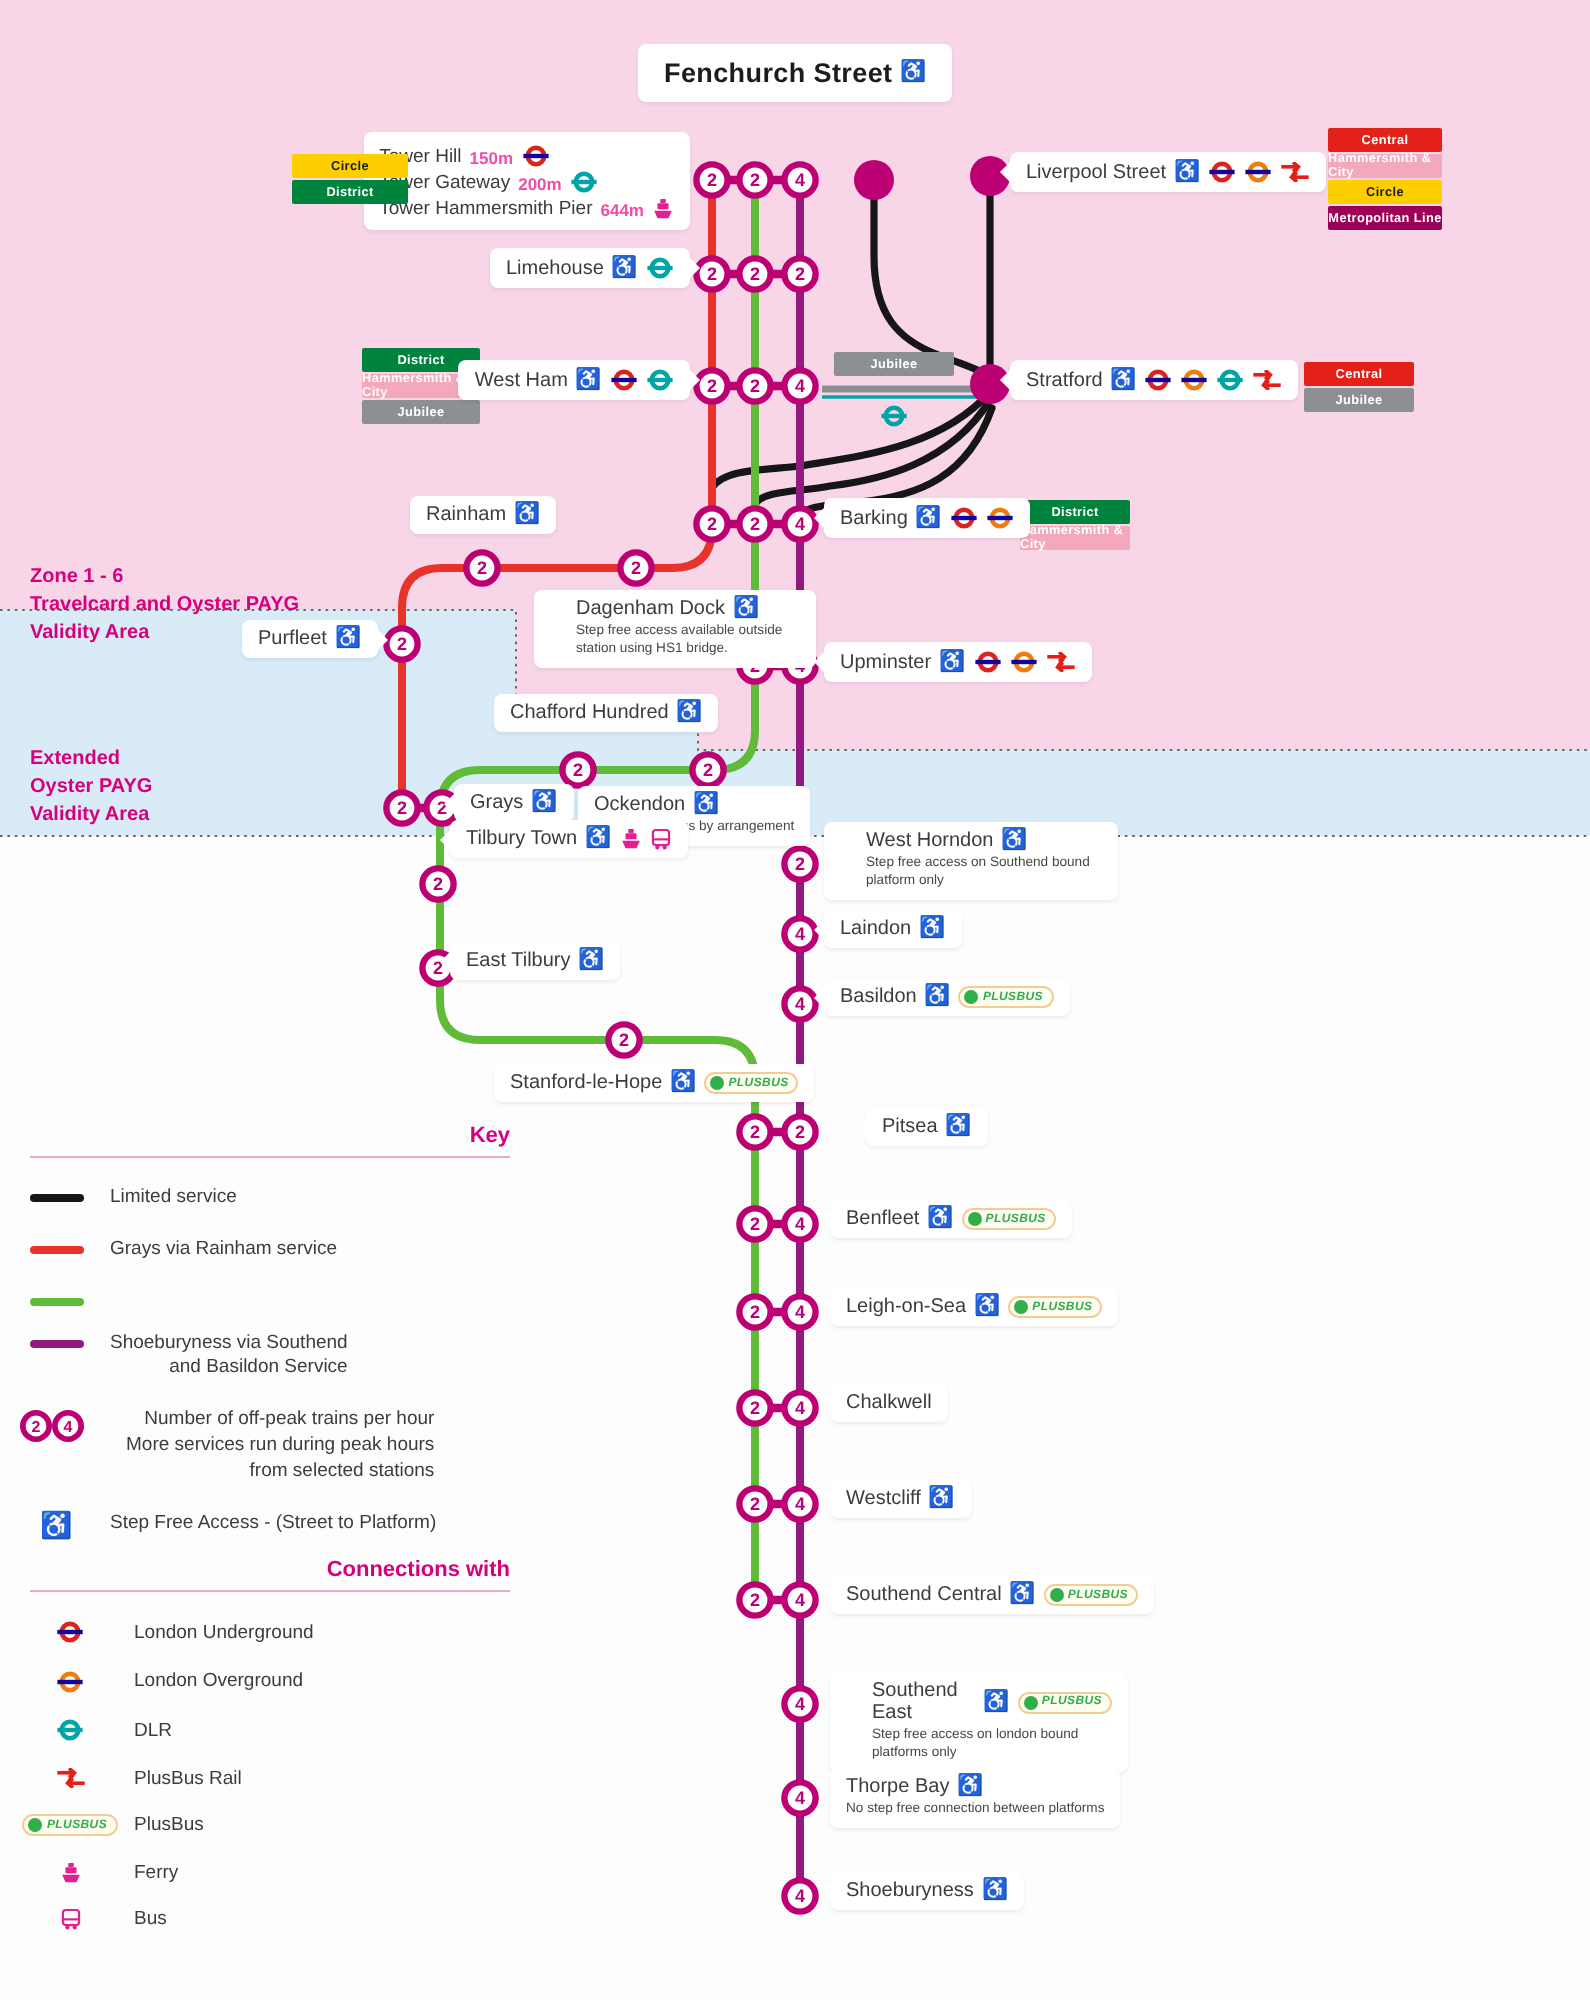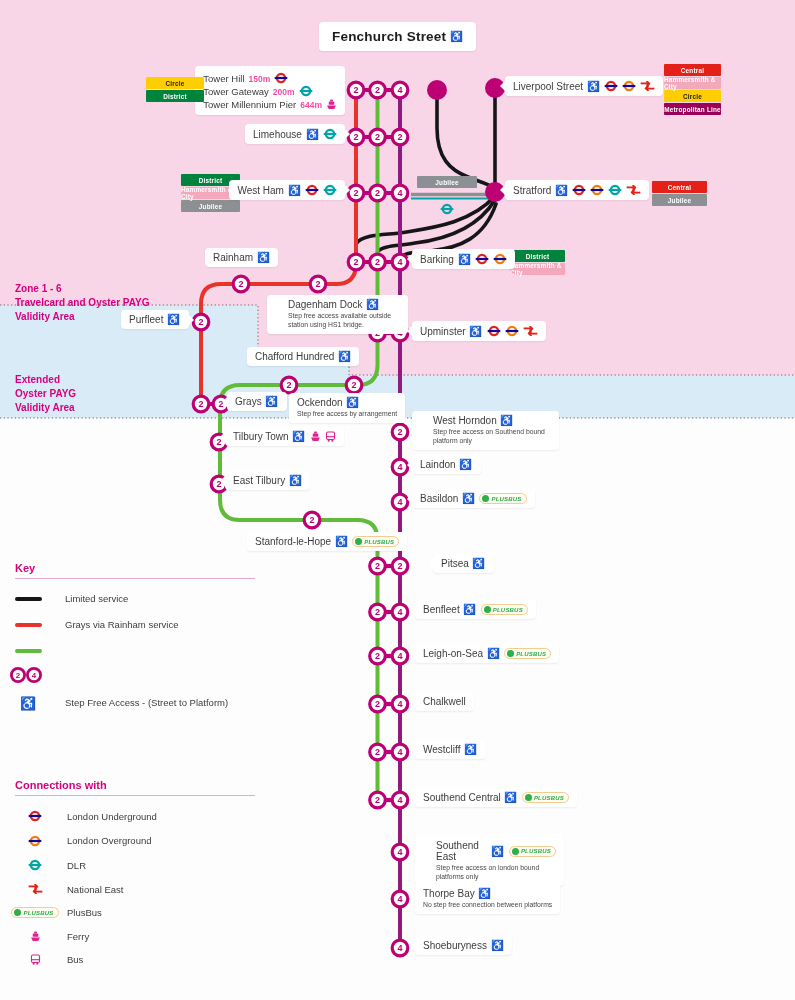--- a/index.html
+++ b/index.html
@@ -22,24 +22,24 @@
   .rnd{display:inline-block;}
   .plusbus{display:inline-flex;align-items:center;gap:2px;border:1px solid #f2cd92;background:#fffdf2;
      border-radius:7px;padding:1px 4px 1px 2px;}
   .pb-dot{width:7px;height:7px;border-radius:50%;background:#2fae4a;display:inline-block;}
   .pb-txt{font-size:6px;font-weight:bold;font-style:italic;color:#2fae4a;letter-spacing:.2px;}
   .zlabel{position:absolute;z-index:2;color:#d6007e;font-weight:bold;font-size:10px;line-height:1.38;}
   .zlabel span{display:block;}
   .badge-group{position:absolute;z-index:3;}
   .badge{height:12px;display:flex;align-items:center;justify-content:center;font-size:6.4px;
      font-weight:bold;margin-bottom:1px;border-radius:1px;letter-spacing:.2px;}
-  .panel{position:absolute;z-index:2;width:240px;}
+  .panel{position:absolute;z-index:2;width:240px;text-align:right;}
   .phead{color:#d6007e;font-weight:bold;font-size:11px;margin-bottom:4px;}
   .pline{border:none;border-top:1px solid #eaa9ce;margin:0 0 14px 0;}
-  .krow{display:flex;align-items:flex-start;gap:23px;margin-bottom:13px;font-size:9.5px;color:#3c3c3c;line-height:1.35;}
+  .krow{display:flex;align-items:flex-start;gap:13px;margin-bottom:13px;font-size:9.5px;color:#3c3c3c;line-height:1.35;}
   .swatch{width:27px;height:4px;border-radius:2px;margin-top:4px;flex:0 0 auto;}
   .crow{display:flex;align-items:center;gap:12px;margin-bottom:12.5px;font-size:9.5px;color:#3c3c3c;}
   .cicon{width:40px;display:flex;justify-content:center;align-items:center;flex:0 0 auto;}
   #tower-box .trow{display:flex;align-items:flex-end;gap:4px;margin:1.5px 0;}
   #tower-box .tname{font-size:9.5px;color:#3c3c3c;}
   #tower-box .tdist{font-size:8.5px;font-weight:bold;color:#ef4ea8;}
   #dlr-connector-icon{position:absolute;z-index:2;}
 </style>
 </head>
 <body>
@@ -194,21 +194,21 @@
       </div>
       <div class="trow">
         <span class="tname">Tower Gateway</span>
         <span class="tdist">200m</span>
         <svg class="rnd" width="14" height="12" viewBox="0 0 14 12">
           <circle cx="7" cy="6" r="4.1" fill="none" stroke="#00a4a7" stroke-width="2.3"></circle>
           <rect x="0.7" y="4.9" width="12.6" height="2.2" fill="#00a4a7"></rect>
         </svg>
       </div>
       <div class="trow">
-        <span class="tname">Tower Millennium Pier</span>
+        <span class="tname">Tower Hammersmith Pier</span>
         <span class="tdist">644m</span>
         <svg width="11" height="11" viewBox="0 0 12 12" fill="#e0218f">
           <rect x="4.5" y="0.5" width="3" height="2.2" rx="0.5"></rect>
           <rect x="3" y="2.8" width="6" height="3.4" rx="0.6"></rect>
           <path d="M1.2 7 H10.8 L9 11 H3 Z"></path>
         </svg>
       </div>
     </div>
 
   <div id="badges-root">
@@ -395,21 +395,21 @@
           <span class="wc">♿</span>
         </div>
       </div>
       <div class="sbox wrap" style="left: 412px; top: 411px; width: 118px;">
         <div class="srow">
           <span class="sname">West Horndon</span>
           <span class="wc">♿</span>
         </div>
         <div class="snote">Step free access on Southend bound platform only</div>
       </div>
-      <div class="sbox tail-l" style="left: 225px; top: 427px;">
+      <div class="sbox tail-l" style="left: 225px; top: 410px;">
         <div class="srow">
           <span class="sname">Tilbury Town</span>
           <span class="wc">♿</span>
           <svg width="11" height="11" viewBox="0 0 12 12" fill="#e0218f">
             <rect x="4.5" y="0.5" width="3" height="2.2" rx="0.5"></rect>
             <rect x="3" y="2.8" width="6" height="3.4" rx="0.6"></rect>
             <path d="M1.2 7 H10.8 L9 11 H3 Z"></path>
           </svg>
           <svg width="11" height="11" viewBox="0 0 12 12">
             <g fill="none" stroke="#e0218f" stroke-width="1.2">
@@ -542,30 +542,42 @@
         </div>
         <div class="krow">
           <div class="swatch" style="background: rgb(232, 51, 42);"></div>
           <div>
             <div>Grays via Rainham service</div>
           </div>
         </div>
         <div class="krow">
           <div class="swatch" style="background: rgb(95, 187, 56);"></div>
         </div>
+        <div class="krow">
+          <div class="swatch" style="background: rgb(143, 26, 128);"></div>
+          <div>
+            <div>Shoeburyness via Southend</div>
+            <div>and Basildon Service</div>
+          </div>
+        </div>
         <div class="krow" style="margin-top: 6px;">
           <div style="display:flex;margin-left:-6px;flex:0 0 auto;">
             <svg width="18" height="18" viewBox="0 0 18 18" style="margin-right:-2px;">
               <circle cx="9" cy="9" r="6.6" fill="#fff" stroke="#bc0073" stroke-width="2.8"></circle>
               <text x="9" y="12" text-anchor="middle" fill="#bc0073" font-size="8" font-weight="bold" font-family="'Liberation Sans',sans-serif">2</text>
             </svg>
             <svg width="18" height="18" viewBox="0 0 18 18" style="margin-right:-2px;">
               <circle cx="9" cy="9" r="6.6" fill="#fff" stroke="#bc0073" stroke-width="2.8"></circle>
               <text x="9" y="12" text-anchor="middle" fill="#bc0073" font-size="8" font-weight="bold" font-family="'Liberation Sans',sans-serif">4</text>
             </svg>
+          </div>
+          <div style="margin-left:9px;">
+            <div>Number of off-peak trains per hour</div>
+            <div>More services run during peak hours</div>
+            <div>from selected stations</div>
           </div>
         </div>
         <div class="krow" style="margin-top: 10px;">
           <div style="width:27px;display:flex;justify-content:center;flex:0 0 auto;">
             <span class="wc" style="font-size:13px;">♿</span>
           </div>
           <div>Step Free Access - (Street to Platform)</div>
         </div>
       </div>
   </div>
@@ -606,21 +618,21 @@
             <svg width="15" height="10" viewBox="0 0 23 15">
               <g fill="none" stroke="#e32119" stroke-width="2.8">
                 <path d="M1 3.5 H14"></path>
                 <path d="M10 0 L14 3.5 L10 7"></path>
                 <path d="M22 11.5 H9"></path>
                 <path d="M13 8 L9 11.5 L13 15"></path>
                 <path d="M14 3.5 L9 11.5"></path>
               </g>
             </svg>
           </div>
-          <div>National East</div>
+          <div>PlusBus Rail</div>
         </div>
         <div class="crow">
           <div class="cicon">
             <span class="plusbus">
               <span class="pb-dot"></span>
               <span class="pb-txt">PLUSBUS</span>
             </span>
           </div>
           <div>PlusBus</div>
         </div>

